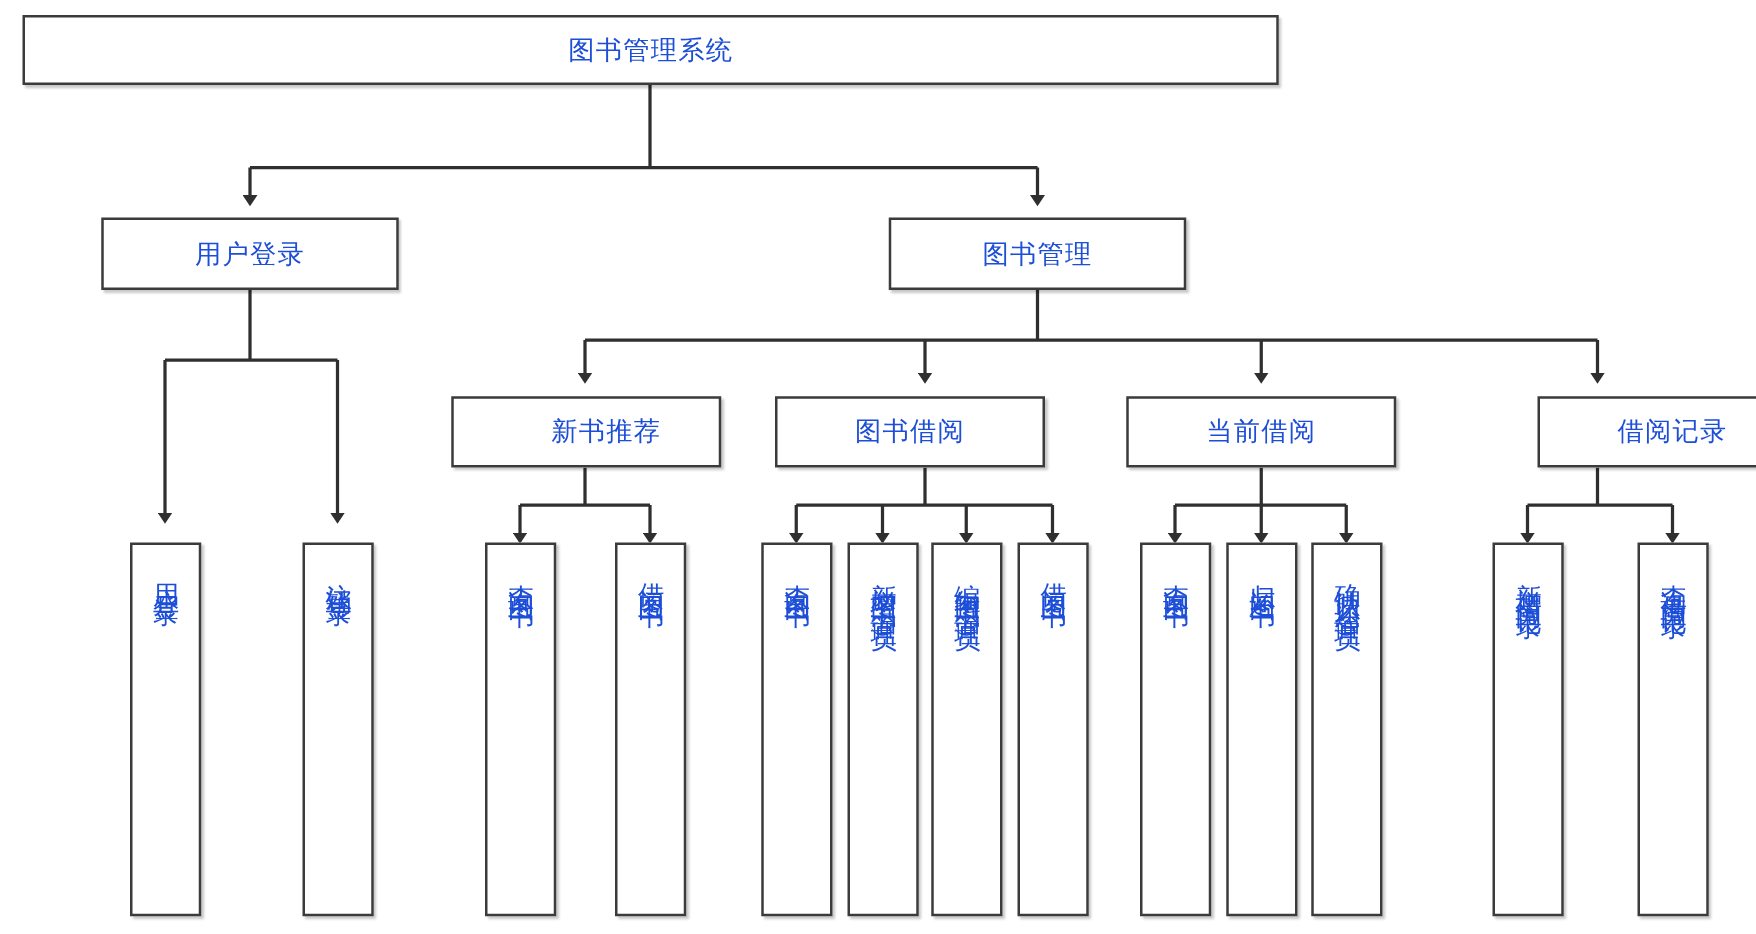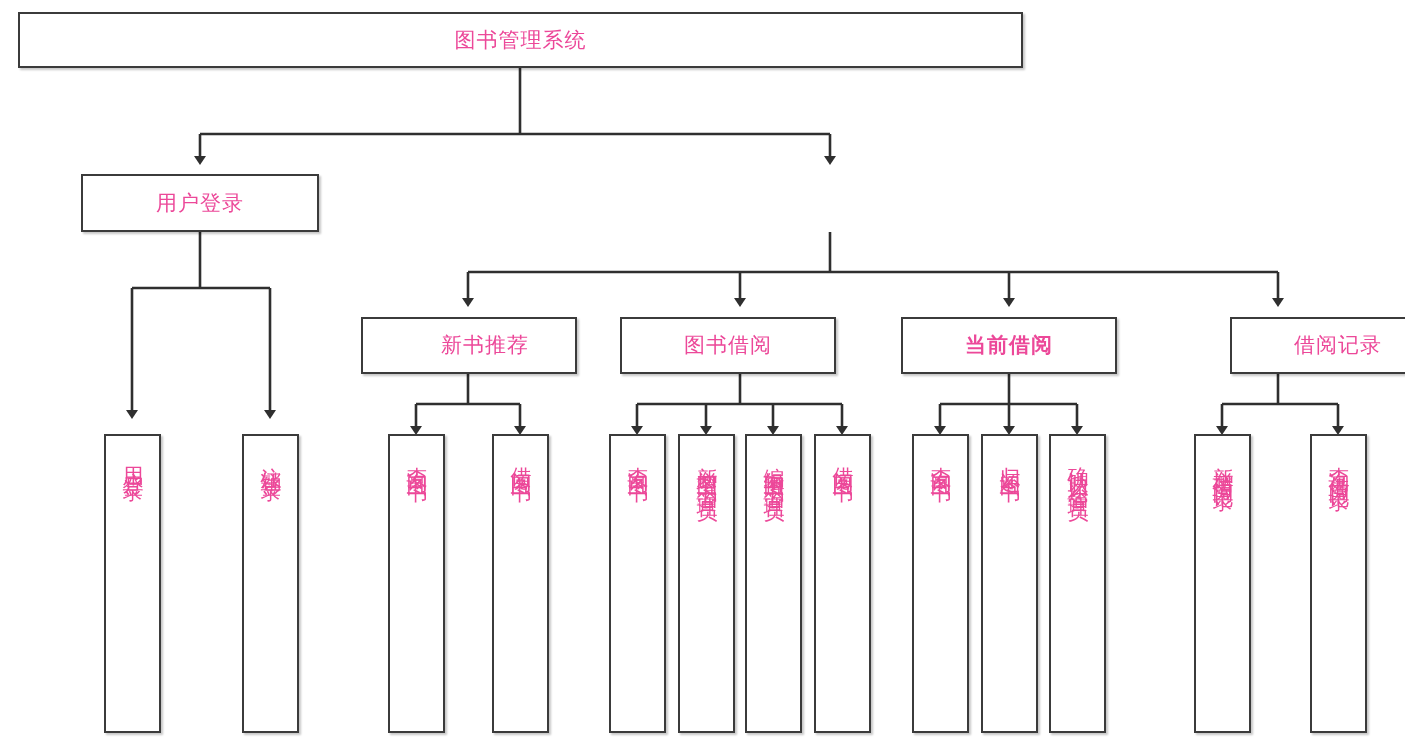--- a/index.html
+++ b/index.html
@@ -27,21 +27,21 @@
     border:2.5px solid #3b3b3b;
     box-shadow:2px 2px 2px rgba(0,0,0,0.22);
     display:flex;
     align-items:center;
     justify-content:center;
     z-index:3;
   }
   .node .txt{
     font-size:21px;
     line-height:1.18;
-    color:#ec4899;
+    color:#1d4ed8;
     letter-spacing:1px;
     white-space:nowrap;
     text-align:center;
   }
   .node.vert{
     align-items:flex-start;
     justify-content:center;
     padding-top:14px;
   }
   .node.vert .txt{
@@ -118,28 +118,31 @@
     </g>
   </svg>
 
   <div class="node" style="left:18px;top:12px;width:1005px;height:56px;">
     <span class="txt">图书管理系统</span>
   </div>
 
   <div class="node" style="left:81px;top:174px;width:238px;height:58px;">
     <span class="txt">用户登录</span>
   </div>
+  <div class="node" style="left:711px;top:174px;width:238px;height:58px;">
+    <span class="txt">图书管理</span>
+  </div>
 
   <div class="node" style="left:361px;top:317px;width:216px;height:57px;padding-left:32px;">
     <span class="txt">新书推荐</span>
   </div>
   <div class="node" style="left:620px;top:317px;width:216px;height:57px;">
     <span class="txt">图书借阅</span>
   </div>
-  <div class="node" style="left:901px;top:317px;width:216px;height:57px;font-weight:bold;">
+  <div class="node" style="left:901px;top:317px;width:216px;height:57px;">
     <span class="txt">当前借阅</span>
   </div>
   <div class="node" style="left:1230px;top:317px;width:216px;height:57px;">
     <span class="txt">借阅记录</span>
   </div>
 
   <div class="node vert" style="left:104px;top:434px;width:57px;height:299px;">
     <span class="txt">用户登录</span>
   </div>
   <div class="node vert" style="left:242px;top:434px;width:57px;height:299px;">

